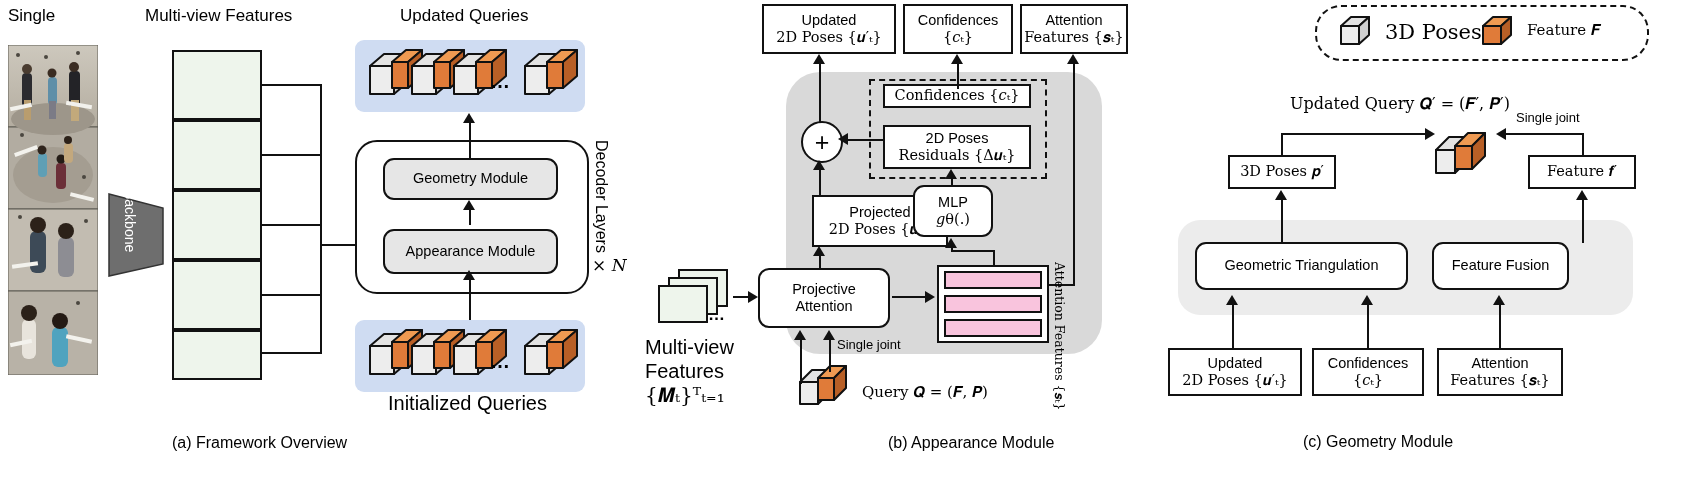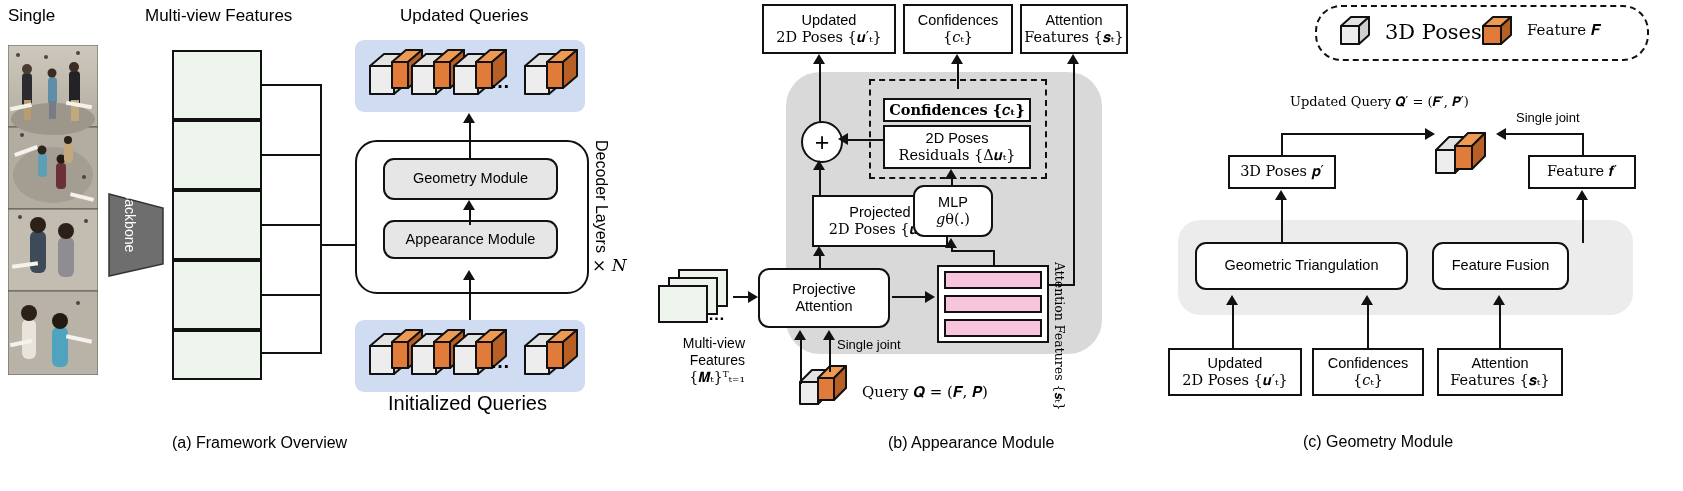--- a/index.html
+++ b/index.html
@@ -32,21 +32,21 @@
   .qband{background:#cfdcf2;border-radius:9px;}
   .vtext{writing-mode:vertical-rl;text-orientation:mixed;font-size:16px;white-space:nowrap;}
   .shadepanel{background:#d9d9d9;}
   .shadepanel2{background:#ececec;}
   .pinkbar{background:#f9c4dd;border:2px solid #111;box-sizing:border-box;}
   .pinkwrap{border:2.2px solid #111;background:#fff;box-sizing:border-box;}
   .plus{
     width:38px;height:38px;border-radius:50%;border:2.4px solid #111;background:#fff;
     display:flex;align-items:center;justify-content:center;font-size:25px;line-height:1;
   }
-  .lbl{font-size:14px;text-align:right;line-height:1.2;}
+  .lbl{font-size:20px;text-align:left;line-height:1.2;}
   .small{font-size:13px;}
   .serif{font-family:"DejaVu Serif",serif;}
 </style>
 </head>
 <body>
 
 <div class="abs hdr" style="left:8px;top:6px;">Single</div>
 <div class="abs hdr" style="left:145px;top:6px;">Multi-view Features</div>
 <div class="abs hdr" style="left:400px;top:6px;">Updated Queries</div>
 
@@ -129,21 +129,21 @@
 <div class="abs ln hl" style="left:262px;top:352px;width:60px;"></div>
 <div class="abs ln vl" style="left:320px;top:84px;height:270px;"></div>
 <div class="abs ln hl" style="left:320px;top:244px;width:62px;"></div>
 <div class="abs ar-rt" style="left:382px;top:239px;"></div>
 
 <div class="abs" style="left:355px;top:140px;width:230px;height:150px;border:2.4px solid #111;border-radius:22px;background:#fff;"></div>
 
 <div class="abs box rbox gbox" style="left:383px;top:158px;width:175px;height:42px;">
   <span>Geometry Module</span>
 </div>
-<div class="abs box rbox gbox" style="left:383px;top:220px;width:175px;height:39px;">
+<div class="abs box rbox gbox" style="left:383px;top:229px;width:175px;height:45px;">
   <span>Appearance Module</span>
 </div>
 
 <div class="abs ln vl" style="left:469px;top:205px;height:20px;"></div>
 <div class="abs ar-up" style="left:463px;top:200px;"></div>
 
 <div class="abs ln vl" style="left:469px;top:120px;height:38px;"></div>
 <div class="abs ar-up" style="left:463px;top:113px;"></div>
 
 <div class="abs ln vl" style="left:469px;top:276px;height:46px;"></div>
@@ -244,21 +244,21 @@
 <div class="abs box" style="left:903px;top:4px;width:110px;height:50px;flex-direction:column;">
   <span>Confidences</span>
   <span class="serif">{𝑐ₜ}</span>
 </div>
 <div class="abs box" style="left:1020px;top:4px;width:108px;height:50px;flex-direction:column;">
   <span>Attention</span>
   <span class="serif">Features {𝒔ₜ}</span>
 </div>
 
 <div class="abs dashbox" style="left:869px;top:79px;width:174px;height:96px;"></div>
-<div class="abs box" style="left:883px;top:98px;width:148px;height:24px;font-weight:bold;">
+<div class="abs box" style="left:883px;top:84px;width:148px;height:24px;">
   <span class="serif">Confidences {𝑐ₜ}</span>
 </div>
 <div class="abs box" style="left:883px;top:125px;width:148px;height:44px;flex-direction:column;">
   <span>2D Poses</span>
   <span class="serif">Residuals {Δ𝒖ₜ}</span>
 </div>
 
 <div class="abs plus" style="left:801px;top:121px;">
   <span>+</span>
 </div>
@@ -363,21 +363,21 @@
   <svg width="36" height="34" viewBox="0 0 36 34">
     <g stroke="#111" stroke-width="2" stroke-linejoin="round">
       <polygon points="3,12 13,3 31,3 21,12" fill="#ef9a52"></polygon>
       <polygon points="3,12 21,12 21,30 3,30" fill="#e07b39"></polygon>
       <polygon points="21,12 31,3 31,21 21,30" fill="#b85f26"></polygon>
     </g>
   </svg>
 </div>
 <div class="abs serif" style="left:1527px;top:21px;font-size:15px;">Feature 𝑭</div>
 
-<div class="abs serif" style="left:1290px;top:94px;font-size:13px;">Updated Query 𝑸′ = (𝑭′, 𝑷′)</div>
+<div class="abs serif" style="left:1290px;top:94px;font-size:16px;">Updated Query 𝑸′ = (𝑭′, 𝑷′)</div>
 
 <div class="abs shadepanel2" style="left:1178px;top:220px;width:455px;height:95px;border-radius:22px;"></div>
 
 <div class="abs" style="left:1432px;top:128px;width:66px;height:52px;">
   <svg width="66" height="52" viewBox="0 0 66 52">
     <g stroke="#111" stroke-width="2" stroke-linejoin="round">
       <polygon points="4,22 17,9 36,9 23,22" fill="#e3e3e3"></polygon>
       <polygon points="4,22 23,22 23,45 4,45" fill="#ededed"></polygon>
       <polygon points="23,22 36,9 36,32 23,45" fill="#cfcfcf"></polygon>
       <polygon points="23,18 36,5 53,5 40,18" fill="#ef9a52"></polygon>

